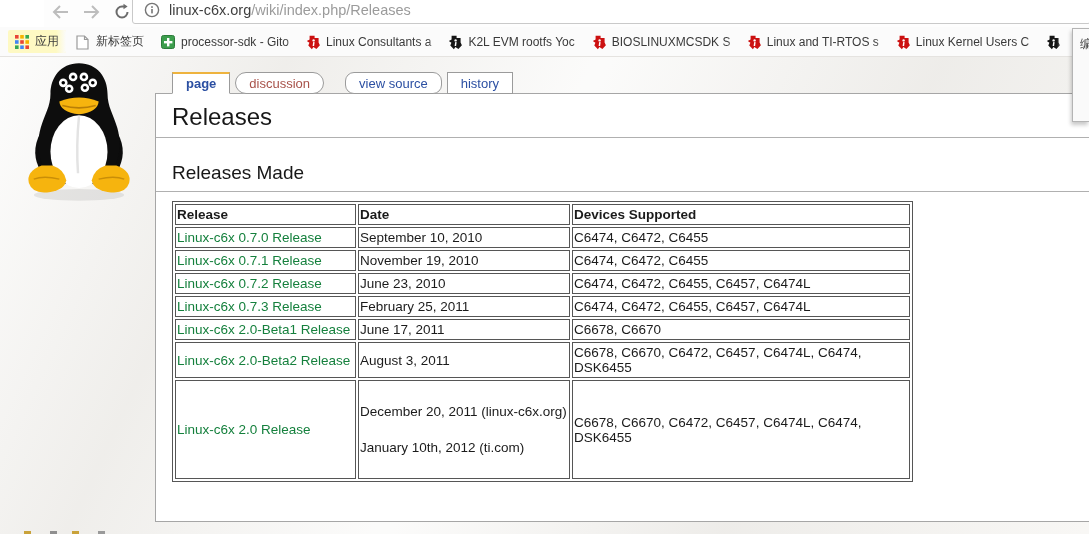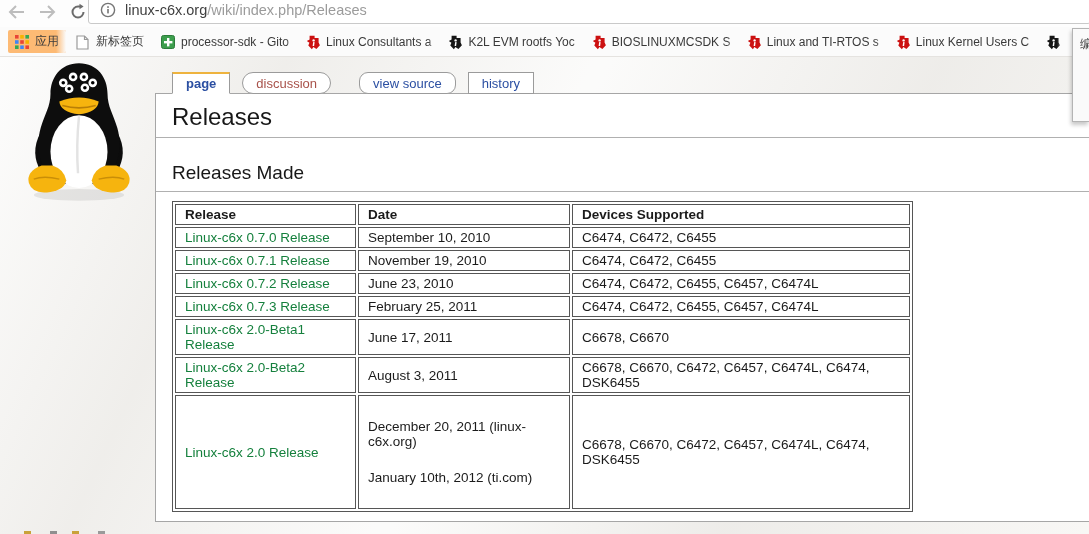--- a/index.html
+++ b/index.html
@@ -4,21 +4,21 @@
 <style>
   * { box-sizing: border-box; margin: 0; padding: 0; }
   html,body { width:1089px; height:534px; overflow:hidden; }
   body {
     font-family: "Liberation Sans", "DejaVu Sans", sans-serif;
     position: relative;
     background:#fff;
   }
 
   
-  .toolbar { position:relative; height:27px; background:#fdfdfd; }
+  .toolbar { position:relative; height:27px; background:#fdfdfd;margin-left:44px; }
   .nav-icons { position:absolute; left:6px; top:0; height:24px; display:flex; align-items:center; gap:11px; }
   .nav-btn { width:20px; height:20px; display:flex; align-items:center; justify-content:center; }
   .omnibox {
     position:absolute; left:88px; right:-2px; top:-6px; bottom:3px;
     background:#fff; border:1px solid #c9c9c9; border-radius:0 0 3px 3px;
     display:flex; align-items:flex-end;
   }
   .omnibox-inner { display:flex; align-items:center; gap:9px; padding:0 0 3px 11px; height:24px; }
   .url { font-size:14.5px; white-space:nowrap; }
   .url .host { color:#3f3f3f; }
@@ -31,38 +31,38 @@
   }
   .bm-item {
     display:flex; align-items:center; gap:6px; padding:3px 7px;
     font-size:12px; color:#3a3a3a; white-space:nowrap; position:relative;
     max-width:152px; overflow:hidden; flex:0 0 auto; border-radius:2px;
   }
   .bm-item::after {
     content:''; position:absolute; right:0; top:0; bottom:0; width:10px;
     background:linear-gradient(to right, rgba(251,251,251,0), #fbfbfb);
   }
-  .bm-item.apps { background:#fdba74; }
+  .bm-item.apps { background:#fef9c3; }
   .bm-icon { width:14px; height:14px; flex:0 0 auto; display:flex; }
 
   
   .page-area {
     position:relative; height:477px; overflow:hidden;
     background:
       linear-gradient(115deg, rgba(255,255,255,0.85) 0%, rgba(236,234,231,0.35) 22%,
         rgba(255,255,255,0.75) 46%, rgba(234,232,229,0.45) 72%, rgba(250,249,247,0.8) 100%),
       #f1f0ed;
   }
   .tux { position:absolute; left:20px; top:0; }
 
   .tabs { position:absolute; left:172px; top:15px; display:flex; z-index:3; }
   .tab {
     height:22px; display:flex; align-items:center; background:#fff;
     border:1px solid #9b9b9b; font-size:13px; padding:4px 13px;
-    margin-right:12px; color:#2b4fa2; cursor:pointer;
+    margin-right:5px; color:#2b4fa2; cursor:pointer;
   }
   .tab.active { font-weight:bold; border-top:2px solid #eeb33e; border-bottom-color:#fff; }
   .tab.new { color:#a8524a;border-radius:11px; }
   .tab.gap-before { margin-left:16px;border-radius:9px; }
 
   .content-box {
     position:absolute; left:155px; top:36px; right:-6px; bottom:12px;
     background:#fff; border:1px solid #a6a6a6; z-index:2;
   }
   .content-box h1 {
@@ -71,21 +71,21 @@
   }
   .content-box h2 {
     font-size:19px; font-weight:400; color:#171717;
     padding:24px 0 7px 16px; border-bottom:1px solid #b0b0b0;
   }
   table.releases {
     margin:9px 0 0 16px; border-collapse:separate; border-spacing:2px;
     border:1px solid #565656; background:#fff;
   }
   table.releases th, table.releases td {
-    border:1px solid #565656; padding:2px 9px; font-size:13.5px;
+    border:1px solid #565656; padding:2px 1px; font-size:13.5px;
     color:#1b1b1b; text-align:left; vertical-align:middle;
   }
   table.releases th { font-weight:bold; }
   .col-release { width:181px; }
   .col-date { width:212px; }
   .col-devices { width:338px; }
   table.releases a { color:#15803d; text-decoration:none; cursor:pointer; }
   td.date-multi p { margin:21px 0; }
 
   

